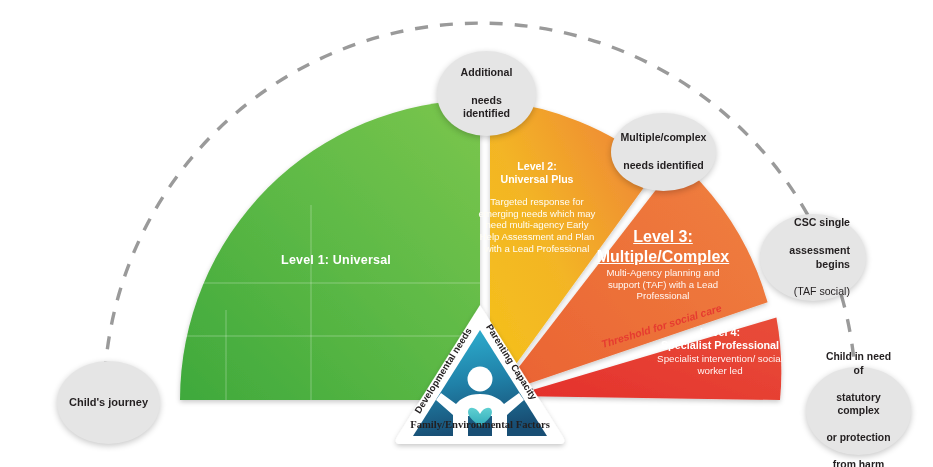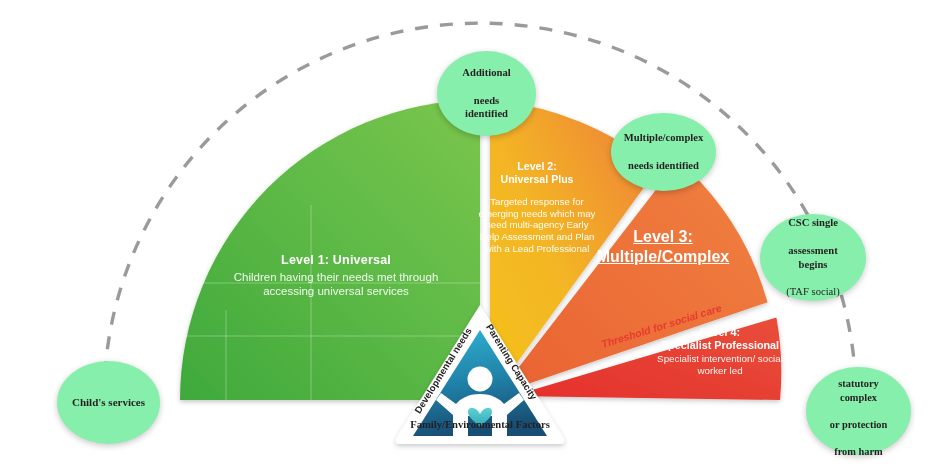--- a/index.html
+++ b/index.html
@@ -76,38 +76,37 @@
     width: 150px;
     font-size: 9.8px;
   }
   #label-level4 .wl-title { font-size: 10.8px; }
   #label-level4 .wl-body { color: #fff3f2; margin-top: 1px; }
 
   
   .bubble {
     position: absolute;
     border-radius: 50%;
-    background: #86efac;
+    background: #e5e5e5;
     box-shadow: 0 2px 6px rgba(0,0,0,0.22);
     display: flex;
     align-items: center;
     justify-content: center;
     text-align: center;
     color: #231f20;
     font-weight: bold;
     line-height: 1.3;
-    font-family: Liberation Serif, serif;
   }
   .bubble span { display: block; padding: 0 8px; }
 
   #bubble-childs-journey { left: 57px;  top: 361px; width: 103px; height: 83px; font-size: 11px; }
   #bubble-accessing      { left: 183px; top: 141px; width: 101px; height: 83px; font-size: 10.6px; }
   #bubble-additional     { left: 437px; top: 51px;  width: 99px;  height: 85px; font-size: 10.6px; }
   #bubble-multiple       { left: 611px; top: 113px; width: 105px; height: 78px; font-size: 10.6px; }
-  #bubble-csc            { left: 760px; top: 214px; width: 106px; height: 87px; font-size: 10.6px; }
+  #bubble-csc            { left: 760px; top: 214px; width: 106px; height: 87px; font-size: 10.6px; text-align: right; }
   #bubble-child-in-need  { left: 806px; top: 367px; width: 105px; height: 88px; font-size: 10.4px; }
   #bubble-csc .sub { font-weight: normal; }
 
   
   #tri-caption {
     position: absolute;
     left: 385px;
     top: 419px;
     width: 190px;
     text-align: center;
@@ -205,44 +204,44 @@
         <textPath href="#triLeftPath" startOffset="3%">Developmental needs</textPath>
       </text>
       <text font-family="Liberation Sans, sans-serif" font-size="9.6" font-weight="bold" fill="#231f20">
         <textPath href="#triRightPath" startOffset="3%">Parenting Capacity</textPath>
       </text>
     </g>
   </svg>
 
   <div class="wedge-label" id="label-level1">
     <span class="wl-title">Level 1:  Universal</span>
-    <span class="wl-body">Children having their needs met through accessing universal services</span>
   </div>
 
   <div class="wedge-label" id="label-level2">
     <span class="wl-title">Level 2:</span>
     <span class="wl-title">Universal Plus</span>
     <span class="wl-body">Targeted response for emerging needs which may need multi-agency Early Help Assessment and Plan with a Lead Professional</span>
   </div>
 
   <div class="wedge-label" id="label-level3">
     <span class="wl-title">Level 3:</span>
     <span class="wl-title">Multiple/Complex</span>
+    <span class="wl-body">Multi-Agency planning and support (TAF) with a Lead Professional</span>
   </div>
 
   <div class="wedge-label" id="label-level4">
     <span class="wl-title">Level 4:</span>
     <span class="wl-title">Specialist Professional</span>
     <span class="wl-body">Specialist intervention/ social worker led</span>
   </div>
 
   <div id="tri-caption">Family/Environmental Factors</div>
 
   <div class="bubble" id="bubble-childs-journey">
-    <span>Child's services</span>
+    <span>Child's journey</span>
   </div>
 
 
   <div class="bubble" id="bubble-additional">
     <span>
       <span>Additional</span><br>
       <span>needs identified</span>
     </span>
   </div>
 
@@ -256,20 +255,20 @@
   <div class="bubble" id="bubble-csc">
     <span>
       <span>CSC single</span><br>
       <span>assessment begins</span><br>
       <span class="sub">(TAF social)</span>
     </span>
   </div>
 
   <div class="bubble" id="bubble-child-in-need">
     <span>
-      <br>
+      <span>Child in need of</span><br>
       <span>statutory complex</span><br>
       <span>or protection</span><br>
       <span>from harm</span>
     </span>
   </div>
 
 </div>
 
 </body></html>

